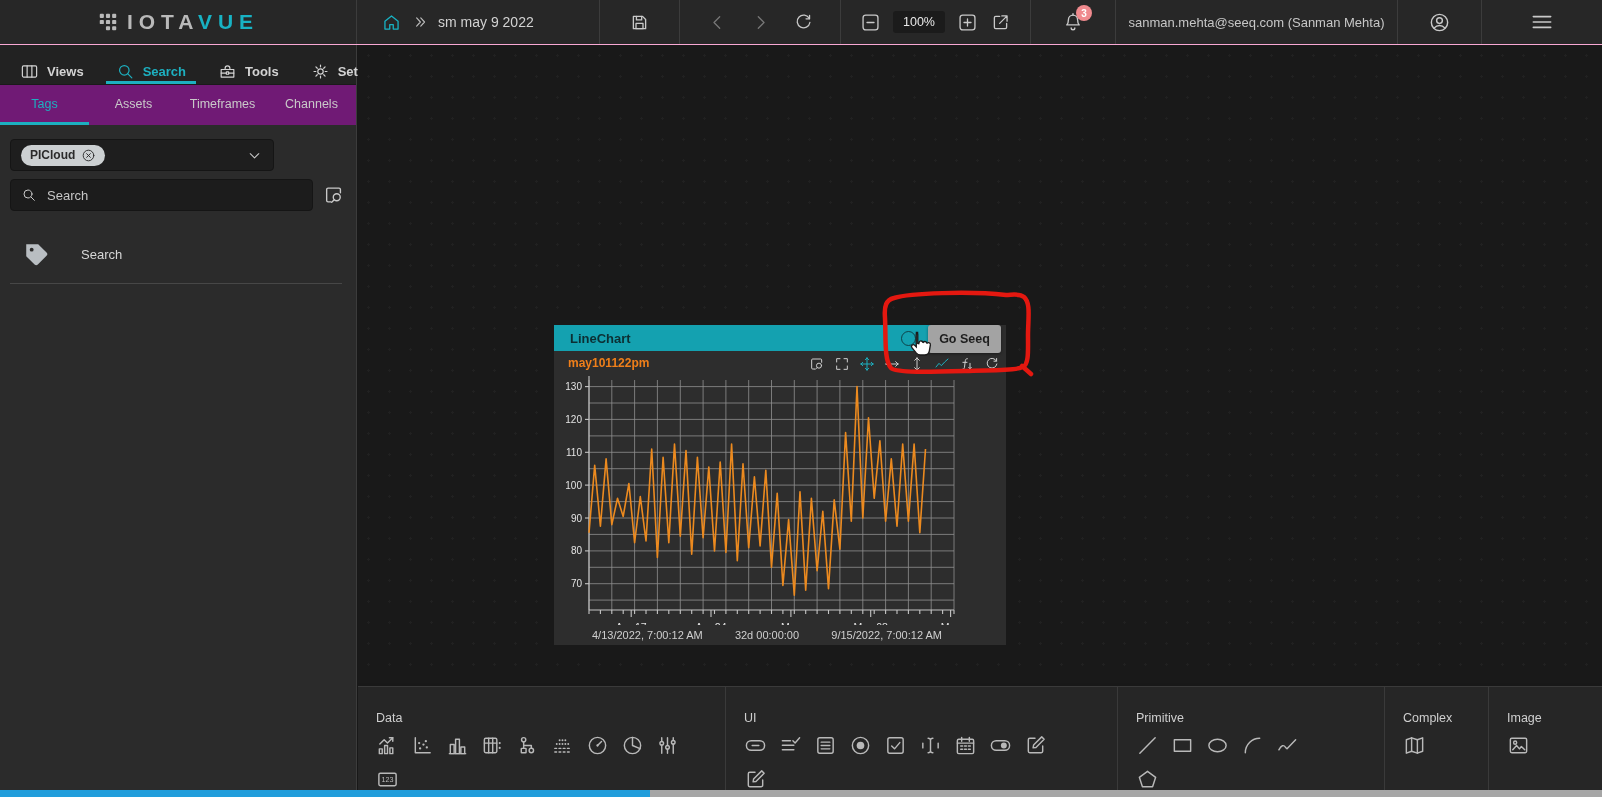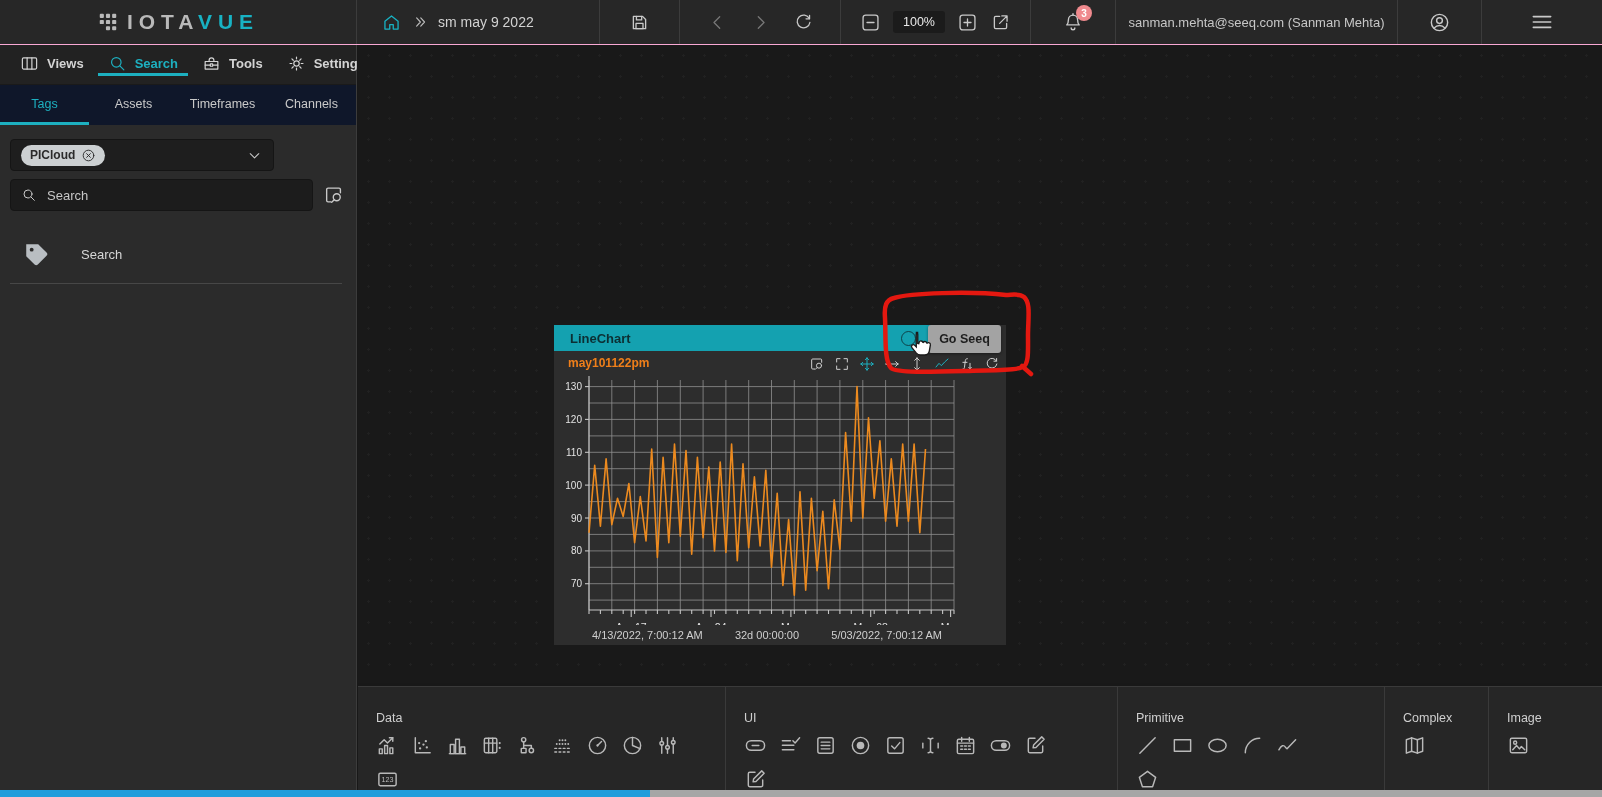--- a/index.html
+++ b/index.html
@@ -32,25 +32,25 @@
   .tb-account { width:84px; justify-content:center; }
   .tb-menu { width:120px; justify-content:center; border-right:none; }
   .tbi { width:21px; height:21px; color:#c9c9c9; cursor:pointer; }
   .tbi.dim { color:#777; }
   .zoom-box { background:#1b1b1b; border-radius:3px; padding:4px 10px; font-size:12.5px; color:#e8e8e8; }
   .bell-wrap { position:relative; width:22px; height:22px; color:#c9c9c9; }
   .badge { position:absolute; top:-6px; right:-8px; min-width:16px; height:16px; border-radius:8px; background:#f08a8e; color:#fff; font-size:10px; font-weight:bold; display:flex; align-items:center; justify-content:center; }
 
   
   .sidebar { position:absolute; top:45px; left:0; width:357px; height:752px; background:#2b2b2b; border-right:1px solid #3c3c3c; }
-  .nav-row { height:40px; background:#222; display:flex; align-items:center; padding-left:10px; gap:4px; border-bottom:1px solid #1a1a1a; }
+  .nav-row { height:40px; background:#222; display:flex; align-items:flex-end; padding-left:10px; gap:12px; border-bottom:1px solid #1a1a1a; }
   .nav-item { display:flex; align-items:center; gap:8px; padding:0 10px; font-size:13px; font-weight:bold; color:#d4d4d4; border-bottom:3px solid transparent; cursor:pointer; }
   .nav-item .icon { width:19px; height:19px; }
   .nav-item.active { color:#1db0c0; border-bottom-color:#1db0c0; }
-  .subtab-row { height:40px; background:#0f172a; display:flex; }
+  .subtab-row { height:40px; background:#701a75; display:flex; }
   .subtab { flex:1; display:flex; align-items:center; justify-content:center; font-size:12.5px; color:#c9c9c9; border-bottom:3px solid transparent; cursor:pointer; }
   .subtab.active { color:#1db0c0; border-bottom-color:#1db0c0; }
   .filter-select { position:absolute; left:10px; top:94px; width:264px; height:32px; background:#1e1e1e; border:1px solid #151515; border-radius:4px; display:flex; align-items:center; padding:0 10px; justify-content:space-between; cursor:pointer; }
   .chip { background:#ccd0d2; color:#2b2b2b; border-radius:12px; display:flex; align-items:center; gap:6px; padding:3px 9px; font-size:12px; font-weight:bold; }
   .chip .icon { width:15px; height:15px; color:#2b2b2b; }
   .filter-select > .icon { width:17px; height:17px; color:#c9c9c9; }
   .search-row { position:absolute; left:10px; top:134px; width:340px; display:flex; align-items:center; gap:10px; }
   .search-box { flex:0 0 303px; height:32px; background:#1c1c1c; border:1px solid #151515; border-radius:4px; display:flex; align-items:center; padding:0 10px; gap:10px; }
   .search-box .icon { width:16px; height:16px; color:#c9c9c9; }
   .search-box input { background:transparent; border:none; outline:none; color:#e0e0e0; font-size:13px; width:230px; font-family:"Liberation Sans",sans-serif; }
@@ -449,21 +449,21 @@
         <text class="xlab" x="236.9" y="256">May</text>
         <line class="axis" stroke-width="1.8" x1="316.7" y1="235" x2="316.7" y2="242"></line>
         <text class="xlab" x="316.7" y="256">May 08</text>
         <line class="axis" stroke-width="1.8" x1="396.6" y1="235" x2="396.6" y2="242"></line>
         <text class="xlab" x="396.6" y="256">May</text>
         <polyline points="35.0,157.8 40.7,90.4 46.4,151.2 52.1,83.9 57.8,149.6 63.5,123.3 69.2,141.4 74.9,108.5 80.6,167.6 86.3,121.6 92.0,166.0 97.7,74.0 103.4,182.4 109.1,82.2 114.8,167.6 120.5,69.1 126.3,161.1 132.0,75.6 137.7,179.1 143.4,82.2 149.1,162.7 154.8,92.1 160.5,175.9 166.2,87.1 171.9,177.5 177.6,69.1 183.3,185.7 189.0,88.8 194.7,172.6 200.4,101.9 206.1,170.9 211.8,95.4 217.5,192.3 223.2,118.4 228.9,210.4 234.6,144.6 240.3,220.2 246.0,116.7 251.7,215.3 257.4,123.3 263.1,195.6 268.8,136.4 274.5,213.6 280.2,124.9 285.9,174.2 291.6,57.6 297.3,146.3 303.0,11.6 308.8,143.0 314.5,42.8 320.2,123.3 325.9,65.8 331.6,146.3 337.3,83.9 343.0,151.2 348.7,69.1 354.4,146.3 360.1,69.1 365.8,157.8 371.5,74.0" fill="none" stroke="#ec8a1f" stroke-width="1.6" stroke-linejoin="round"></polyline>
       </svg>
     <div class="widget-footer">
       <span>4/13/2022, 7:00:12 AM</span>
       <span>32d 00:00:00</span>
-      <span>5/03/2022, 7:00:12 AM</span>
+      <span>9/15/2022, 7:00:12 AM</span>
     </div>
   </div>
 </div>
 
 <div class="go-seeq">Go Seeq</div>
 
 <svg id="overlay">
   <path d="M 1006 295 C 970 291 910 293 894 298 C 886 300 884 306 885 318 C 886 338 884 360 891 368 C 896 373 930 372 965 371 C 990 370 1015 371 1023 367 C 1029 364 1028 350 1028 336 C 1028 318 1031 303 1024 297 C 1019 293 1012 295 1006 295 Z M 1022 366 L 1031 374" fill="none" stroke="#e41810" stroke-width="4.5" stroke-linecap="round" stroke-linejoin="round"></path>
 </svg>
 

